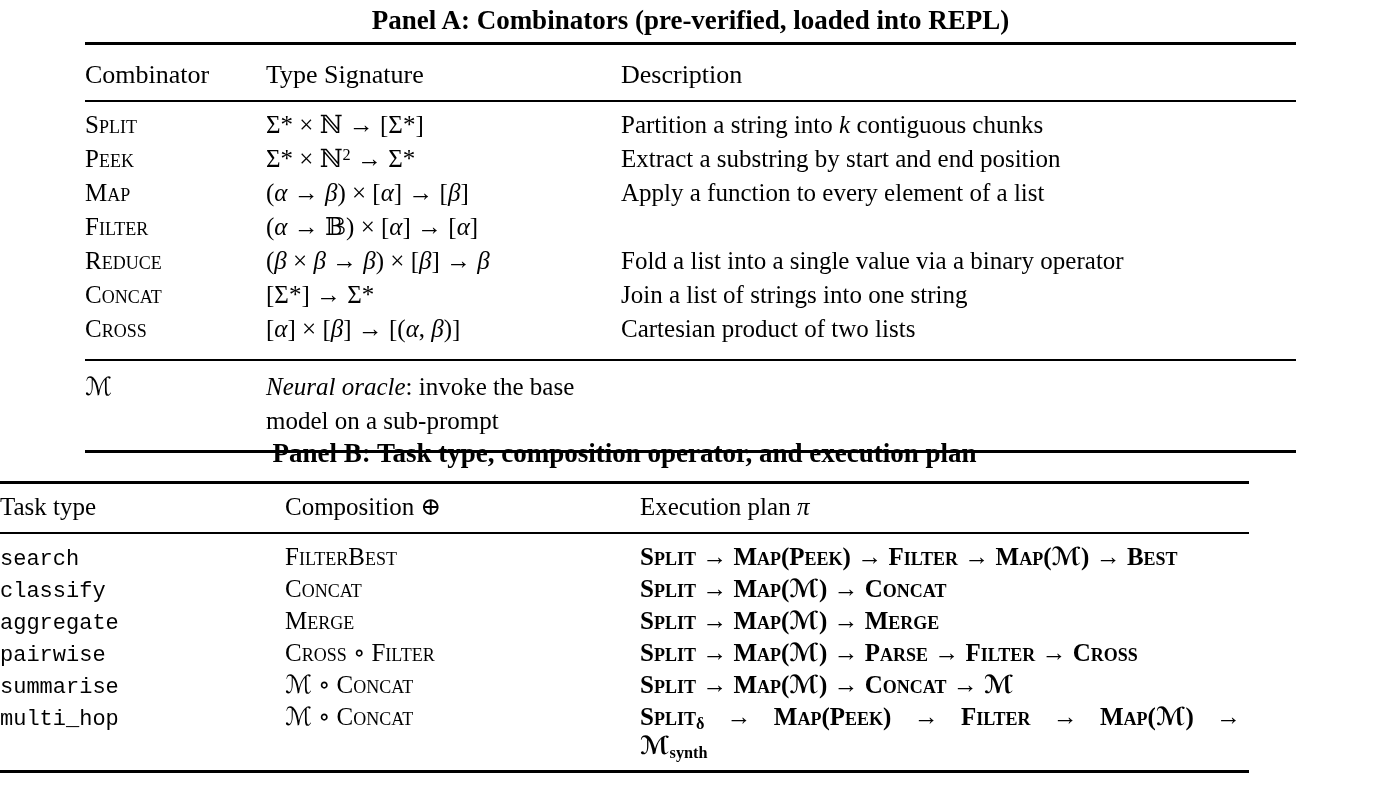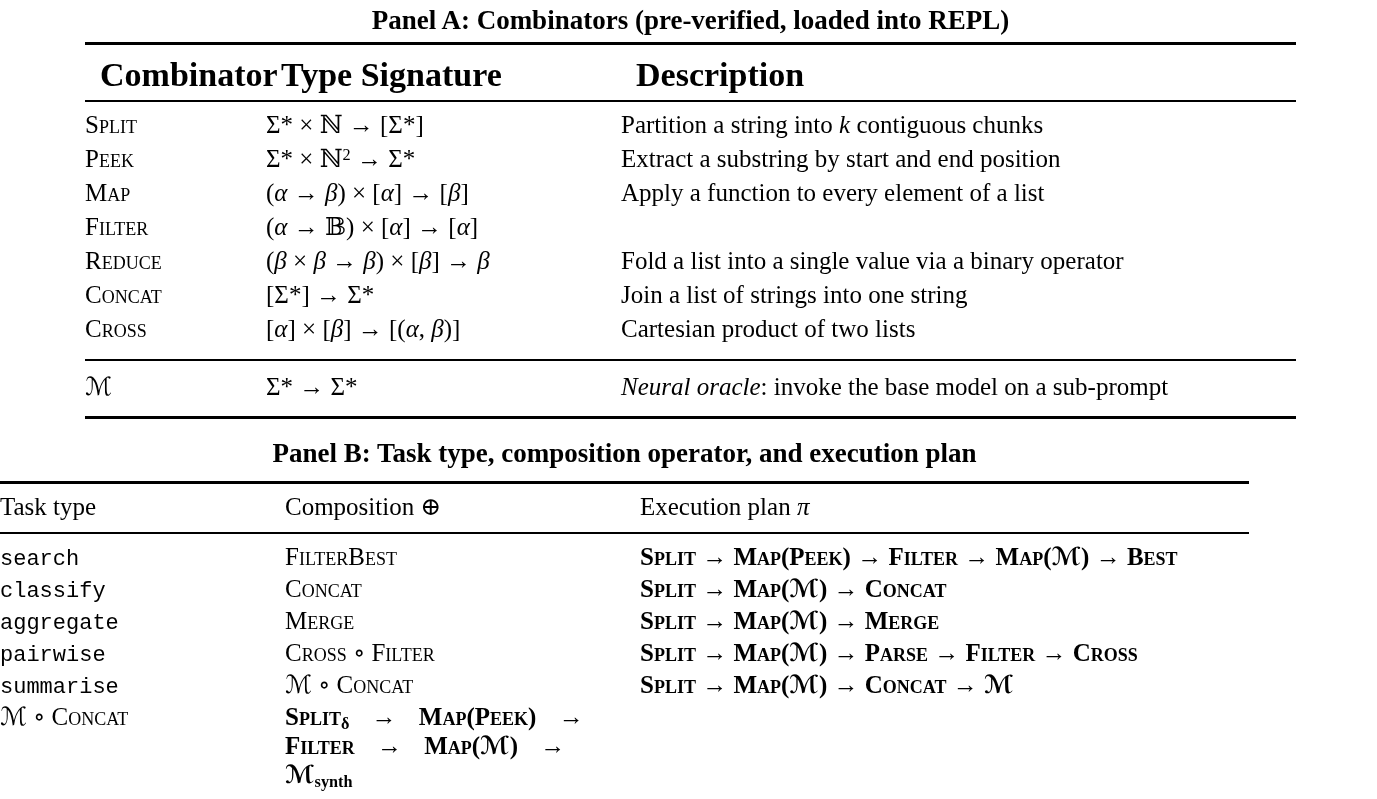--- a/index.html
+++ b/index.html
@@ -32,24 +32,23 @@
 
   .grid-row {
     display: grid;
     align-items: baseline;
   }
   #panel-a .grid-row { grid-template-columns: 181px 355px 1fr; }
   #panel-b .grid-row { grid-template-columns: 285px 355px 1fr; }
 
   #panel-a .header-row {
     padding: 13px 0 9px 0;
-    font-weight: bold;
-    font-size: 34px;
+    font-weight: normal;
+    font-size: 26px;
     line-height: 33px;
-    margin-left: 15px;
   }
   #panel-b .header-row {
     padding: 6px 0 9px 0;
     font-weight: normal;
     font-size: 25px;
     line-height: 33px;
   }
   #panel-a .body-rows { padding: 6px 0 13px 0; }
   #panel-a .body-rows .grid-row { line-height: 34px; }
   #panel-a .oracle-rows { padding: 9px 0 12px 0; }
@@ -123,21 +122,20 @@
       <div class="sc cell-pad">Cross</div>
       <div class="math cell-pad">[<em>α</em>] × [<em>β</em>] → [(<em>α</em>, <em>β</em>)]</div>
       <div>Cartesian product of two lists</div>
     </div>
   </div>
   <hr class="rule-thin">
 
   <div class="oracle-rows">
     <div class="grid-row">
       <div class="math cell-pad">ℳ</div>
-      <div class="math cell-pad">Σ* → Σ*</div>
       <div><em>Neural oracle</em>: invoke the base model on a sub-prompt</div>
     </div>
   </div>
   <hr class="rule-thick">
 </section>
 
 <section class="panel" id="panel-b">
   <div class="panel-title">Panel B: Task type, composition operator, and execution plan</div>
   <hr class="rule-thick">
 
@@ -178,20 +176,21 @@
         </div>
     </div>
     <div class="grid-row">
       <div class="mono cell-pad">summarise</div>
       <div class="composition-cell cell-pad">ℳ ∘ Concat</div>
       <div class="plan-cell">
           <span class="plan-line">Split → Map(ℳ) → Concat → ℳ</span>
         </div>
     </div>
     <div class="grid-row">
+      <div class="mono cell-pad">multi_hop</div>
       <div class="composition-cell cell-pad">ℳ ∘ Concat</div>
       <div class="plan-cell">
         <span class="plan-line justified">Split<sub>δ</sub> → Map(Peek) → Filter → Map(ℳ) →</span>
         <span class="plan-line">ℳ<sub>synth</sub></span>
       </div>
     </div>
   </div>
   <hr class="rule-thick">
 </section>
 

